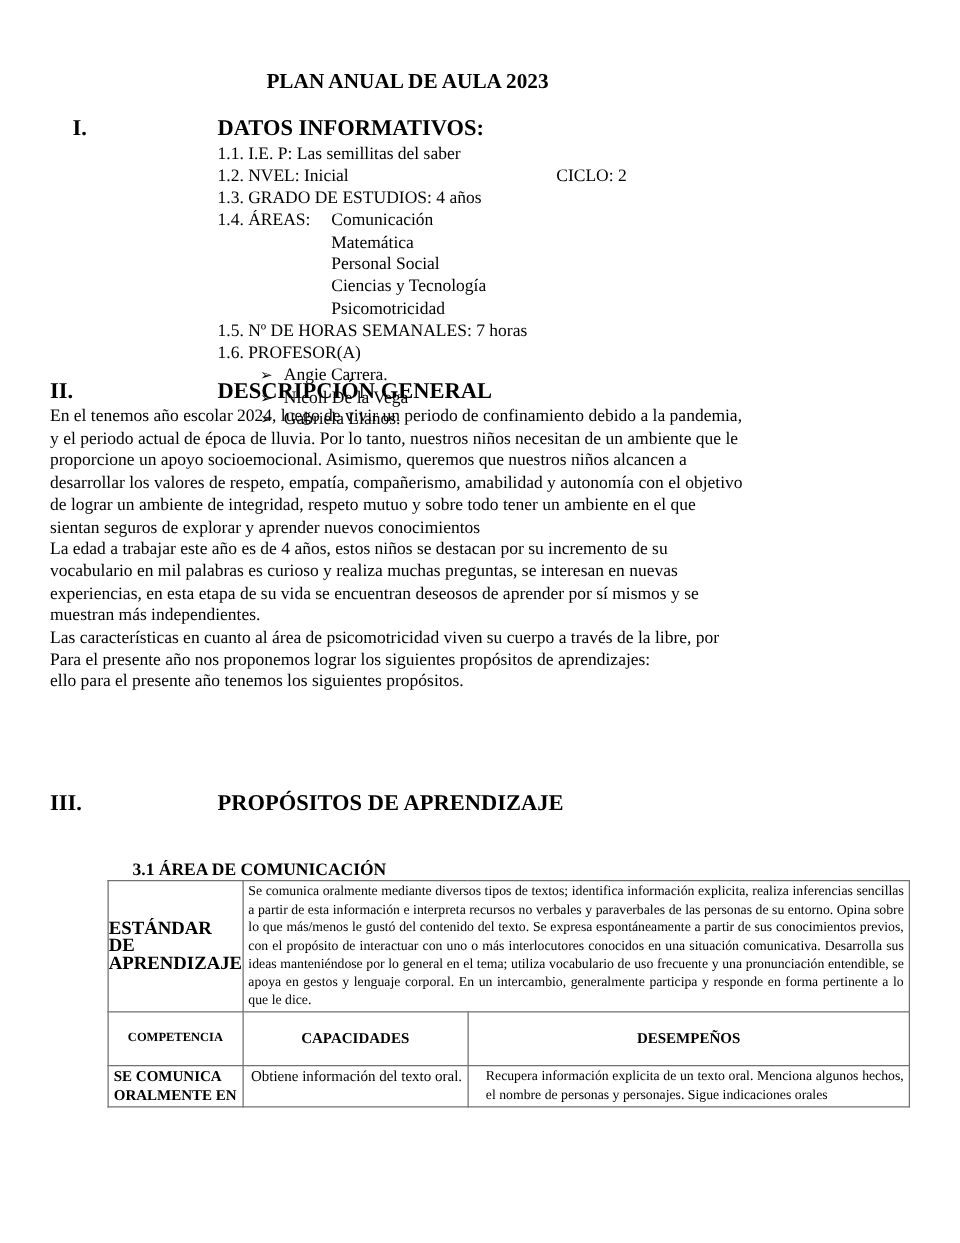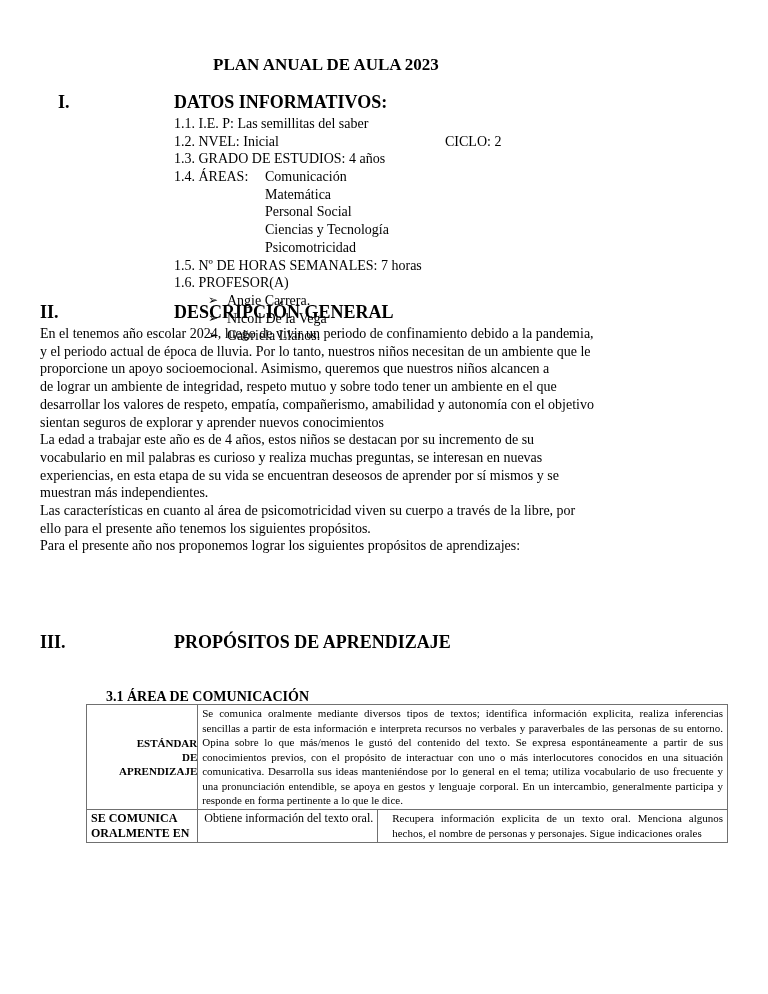--- a/index.html
+++ b/index.html
@@ -20,21 +20,21 @@
   .info .teachers .t .arrow { position: absolute; left: 0; top: 0; font-size: 12px; }
 
   .para { position: absolute; left: 40px; top: 325px; width: 690px; font-size: 14px; line-height: 17.7px; }
 
   .sub-title { position: absolute; left: 106px; top: 689px; font-weight: bold; font-size: 14px; }
 
   table.std { position: absolute; left: 86px; top: 704px; width: 642px; border-collapse: collapse; font-size: 11px; }
   table.std td { border: 1px solid #707070; vertical-align: middle; }
   .col1 { width: 99px; }
   .col2 { width: 180px; }
-  .std-label { text-align: right; font-weight: bold; font-size: 11px; line-height: 14px; padding-left: 32px; }
+  .std-label { text-align: left; font-weight: bold; font-size: 15px; line-height: 14px; }
   .std-text { text-align: justify; padding: 1px 4px 1px 4px; line-height: 14.5px; font-size: 11px; }
   .hdr-comp { text-align: center; font-weight: bold; font-size: 10px; height: 43px; }
   .hdr { text-align: center; font-weight: bold; font-size: 12px; }
   .comp-cell { font-weight: bold; font-size: 12px; line-height: 15px; padding: 1px 4px; vertical-align: top !important; }
   .cap-cell { font-size: 12px; line-height: 15px; padding: 1px 4px; vertical-align: top !important; text-align: right; }
   .des-cell { font-size: 11px; line-height: 15px; padding: 1px 4px 1px 14px; text-align: justify; text-align-last: left; vertical-align: top !important; }
 </style>
 </head>
 <body>
 
@@ -78,46 +78,51 @@
   </div>
 </div>
 
 <div class="sec-num" style="left:40px; top:302px;">II.</div>
 <div class="sec-title" style="left:174px; top:302px;">DESCRIPCIÓN GENERAL</div>
 
 <div class="para">
   <div>En el tenemos año escolar 2024, luego de vivir un periodo de confinamiento debido a la pandemia,</div>
   <div>y el periodo actual de época de lluvia. Por lo tanto, nuestros niños necesitan de un ambiente que le</div>
   <div>proporcione un apoyo socioemocional. Asimismo, queremos que nuestros niños alcancen a</div>
+  <div>desarrollar los valores de respeto, empatía, compañerismo, amabilidad y autonomía con el objetivo</div>
   <div>de lograr un ambiente de integridad, respeto mutuo y sobre todo tener un ambiente en el que</div>
-  <div>desarrollar los valores de respeto, empatía, compañerismo, amabilidad y autonomía con el objetivo</div>
   <div>sientan seguros de explorar y aprender nuevos conocimientos</div>
   <div>La edad a trabajar este año es de 4 años, estos niños se destacan por su incremento de su</div>
   <div>vocabulario en mil palabras es curioso y realiza muchas preguntas, se interesan en nuevas</div>
   <div>experiencias, en esta etapa de su vida se encuentran deseosos de aprender por sí mismos y se</div>
   <div>muestran más independientes.</div>
   <div>Las características en cuanto al área de psicomotricidad viven su cuerpo a través de la libre, por</div>
+  <div>Para el presente año nos proponemos lograr los siguientes propósitos de aprendizajes:</div>
   <div>ello para el presente año tenemos los siguientes propósitos.</div>
-  <div>Para el presente año nos proponemos lograr los siguientes propósitos de aprendizajes:</div>
 </div>
 
 <div class="sec-num" style="left:40px; top:632px;">III.</div>
 <div class="sec-title" style="left:174px; top:632px;">PROPÓSITOS DE APRENDIZAJE</div>
 <div class="sub-title">3.1 ÁREA DE COMUNICACIÓN</div>
 
 <table class="std">
   <tbody>
       <tr>
     <td class="col1 std-label">
       <div>ESTÁNDAR DE</div>
       <div>APRENDIZAJE</div>
     </td>
     <td colspan="2" class="std-text">Se comunica oralmente mediante diversos tipos de textos; identifica información explicita, realiza inferencias sencillas a partir de esta información e interpreta recursos no verbales y paraverbales de las personas de su entorno. Opina sobre lo que más/menos le gustó del contenido del texto. Se expresa espontáneamente a partir de sus conocimientos previos, con el propósito de interactuar con uno o más interlocutores conocidos en una situación comunicativa. Desarrolla sus ideas manteniéndose por lo general en el tema; utiliza vocabulario de uso frecuente y una pronunciación entendible, se apoya en gestos y lenguaje corporal. En un intercambio, generalmente participa y responde en forma pertinente a lo que le dice.</td>
   </tr>
   <tr>
+    <td class="col1 hdr-comp">COMPETENCIA</td>
+    <td class="col2 hdr">CAPACIDADES</td>
+    <td class="hdr">DESEMPEÑOS</td>
+  </tr>
+  <tr>
     <td class="col1 comp-cell">
       <div>SE COMUNICA</div>
       <div>ORALMENTE EN</div>
     </td>
     <td class="col2 cap-cell">Obtiene información del texto oral.</td>
     <td class="des-cell">Recupera información explicita de un texto oral. Menciona algunos hechos, el nombre de personas y personajes. Sigue indicaciones orales</td>
   </tr>
 </tbody>
   </table>
 

